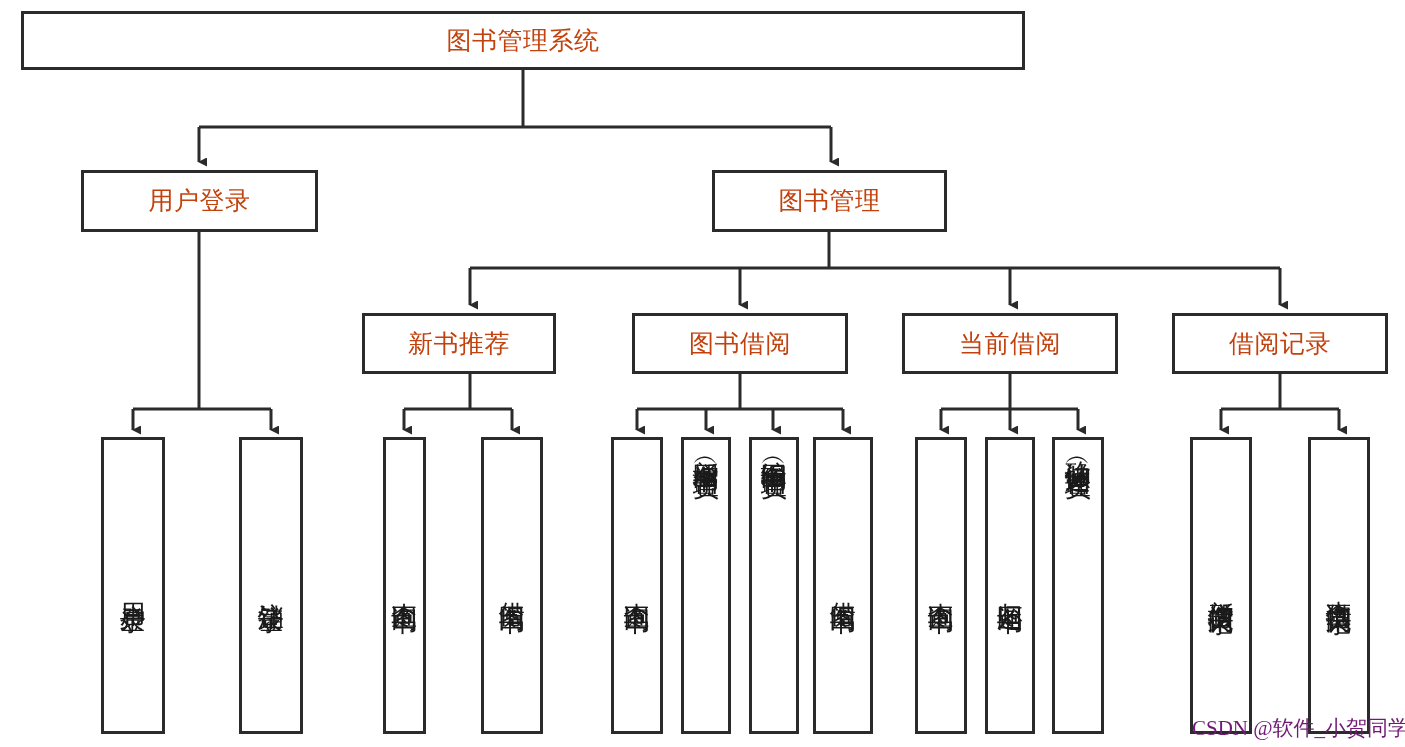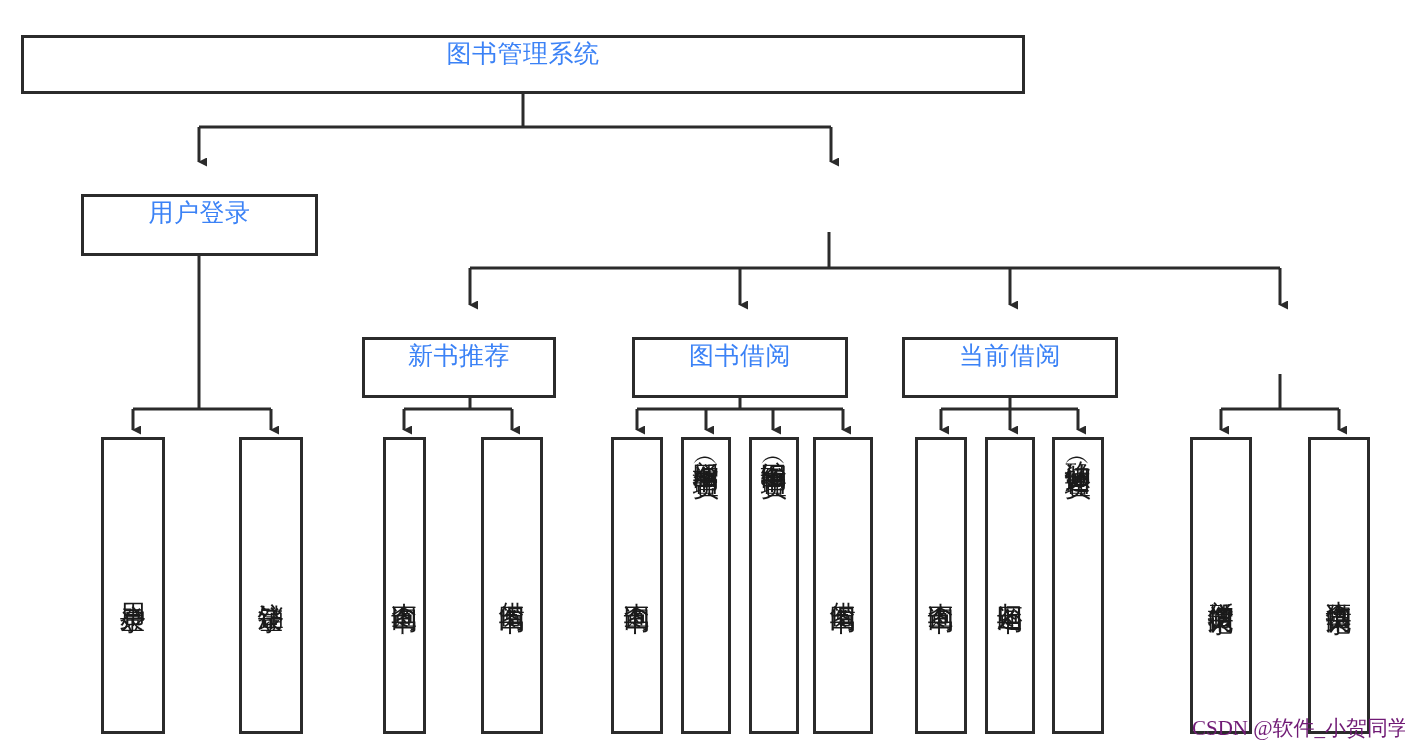--- a/index.html
+++ b/index.html
@@ -14,24 +14,23 @@
     background: #ffffff;
     overflow: hidden;
     font-family: "Liberation Sans", "DejaVu Sans", sans-serif;
   }
   .node {
     position: absolute;
     box-sizing: border-box;
     background: #ffffff;
     border: 3px solid #2b2b2b;
     display: flex;
-    align-items: flex-start;
+    align-items: center;
     justify-content: center;
-    color: #3b82f6;
-    margin-top: 24px;
+    color: #c2410c;
   }
   .node .label {
     font-size: 25px;
     line-height: 1.25;
     letter-spacing: 0.5px;
     white-space: nowrap;
     text-align: center;
   }
   
   .leaf {
@@ -127,30 +126,36 @@
     </g>
   </svg>
 
   <div class="node" style="left:21px; top:11px; width:1004px; height:59px;">
     <span class="label">图书管理系统</span>
   </div>
 
   <div class="node" style="left:81px; top:170px; width:237px; height:62px;">
     <span class="label">用户登录</span>
   </div>
+  <div class="node" style="left:712px; top:170px; width:235px; height:62px;">
+    <span class="label">图书管理</span>
+  </div>
 
   <div class="node" style="left:362px; top:313px; width:194px; height:61px;">
     <span class="label">新书推荐</span>
   </div>
   <div class="node" style="left:902px; top:313px; width:216px; height:61px;">
     <span class="label">当前借阅</span>
   </div>
   <div class="node" style="left:632px; top:313px; width:216px; height:61px;">
     <span class="label">图书借阅</span>
   </div>
+  <div class="node" style="left:1172px; top:313px; width:216px; height:61px;">
+    <span class="label">借阅记录</span>
+  </div>
 
   <div class="leaf center-v" style="left:101px; top:437px; width:64px; height:297px;">
     <span class="vlabel">用户登录</span>
   </div>
   <div class="leaf center-v" style="left:239px; top:437px; width:64px; height:297px;">
     <span class="vlabel">注销登录</span>
   </div>
 
   <div class="leaf center-v" style="left:383px; top:437px; width:43px; height:297px;">
     <span class="vlabel">查询图书</span>

